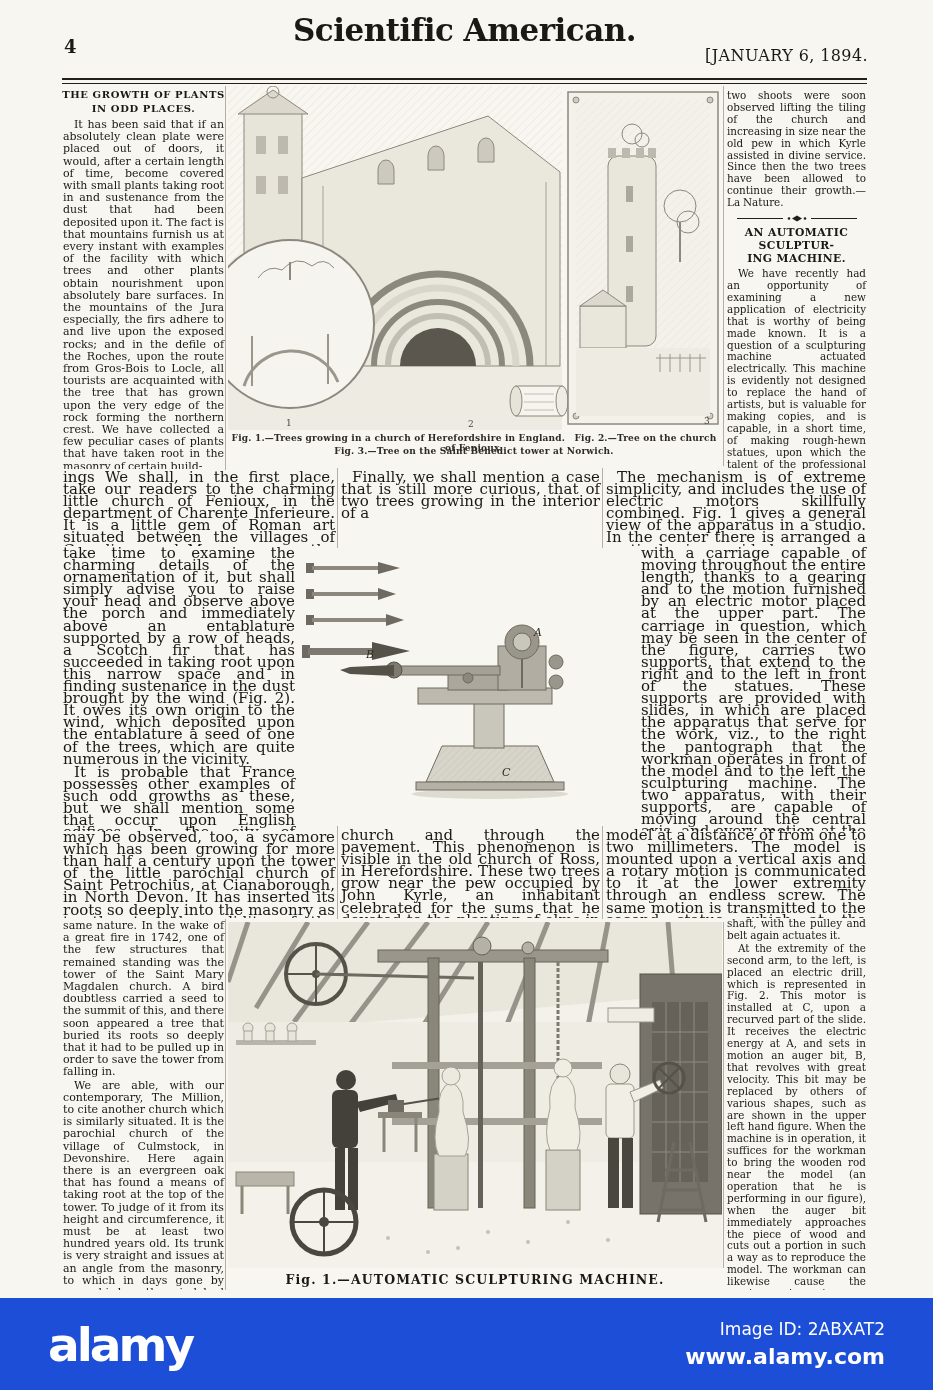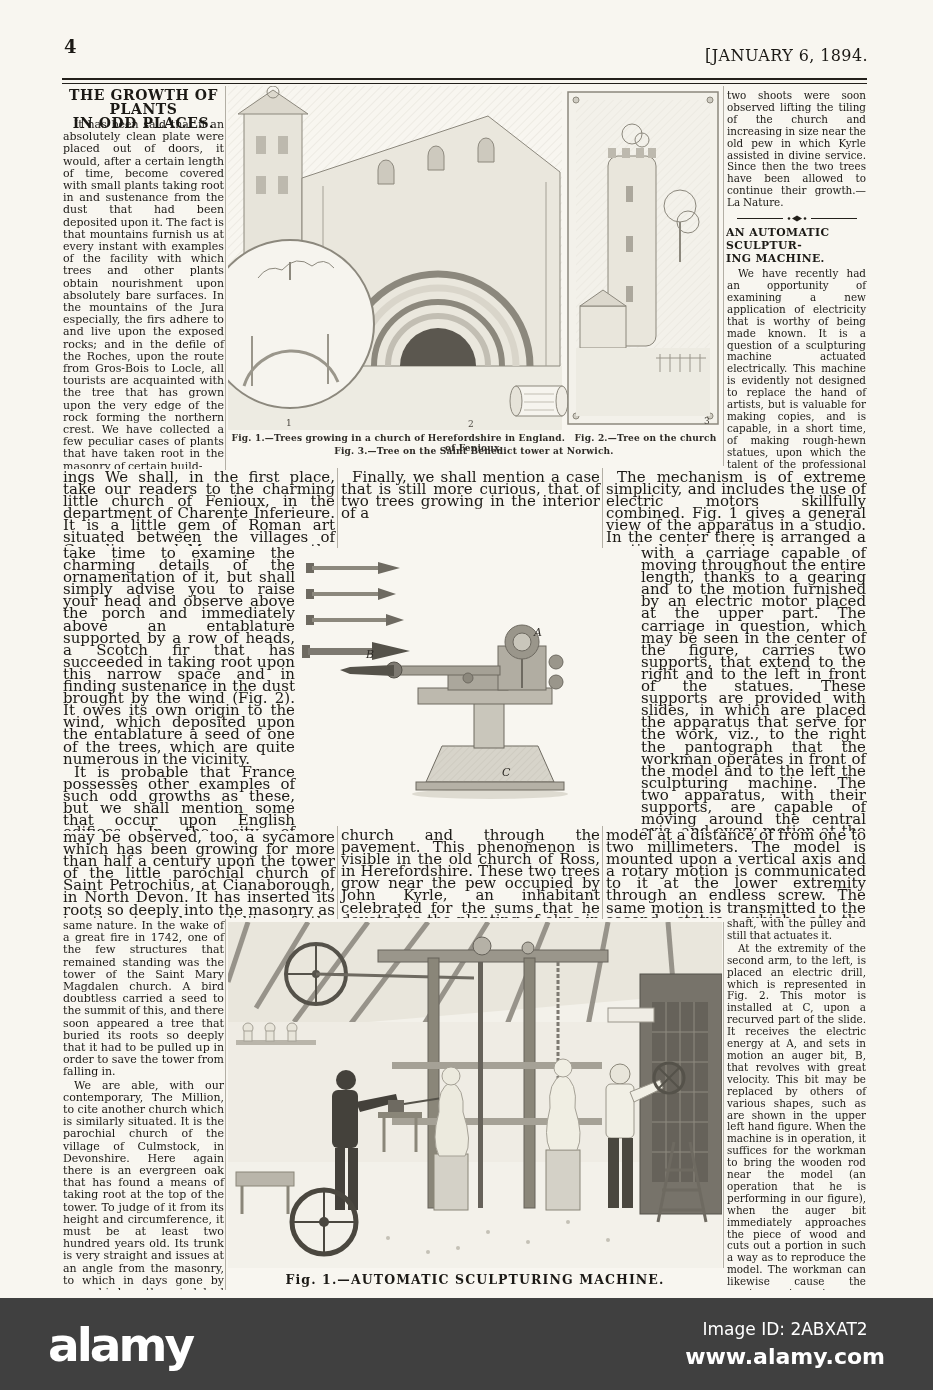--- a/index.html
+++ b/index.html
@@ -5,46 +5,47 @@
   html,body{margin:0;padding:0;background:#dcdcdc;}
   .page{position:relative;width:933px;height:1390px;background:#f8f6f0;overflow:hidden;
         font-family:"DejaVu Serif","Liberation Serif",serif;color:#1b1915;}
   .abs{position:absolute;}
   p{margin:1px;padding:0;}
   .ind{text-indent:11px;}
   .clip{overflow:hidden;}
   .t-narrow{font-size:11px;line-height:12.2px;text-align:justify;word-spacing:-.3px;}
   .t-wide{font-size:15px;line-height:12.1px;text-align:justify;word-spacing:-.2px;}
   .t-right{font-size:10.4px;line-height:11.9px;text-align:justify;word-spacing:-.4px;}
-  .col-title{font-weight:bold;font-size:14px;line-height:14px;text-align:center;letter-spacing:.6px;}
-  .col-title-sm{font-weight:bold;font-size:10.8px;line-height:13px;letter-spacing:.4px;}
+  .col-title{font-weight:bold;font-size:10px;line-height:14px;text-align:center;letter-spacing:.6px;}
+  .col-title-sm{font-weight:bold;font-size:10.8px;line-height:13px;text-align:center;letter-spacing:.4px;}
   .pageno{font-weight:bold;font-size:18px;}
   .masthead{font-weight:bold;font-size:31px;letter-spacing:-.5px;text-align:center;}
   .dateline{font-size:16px;letter-spacing:.4px;text-align:right;}
   .dbl-rule{border-top:2.5px solid #23201b;border-bottom:1.5px solid #23201b;height:3px;}
   .vrule{position:absolute;width:1px;background:#b3afa5;}
   .eng-cap{font-size:9px;font-weight:bold;text-align:center;letter-spacing:.2px;color:#2e2b26;}
   .fig-cap{font-size:12.5px;font-weight:bold;text-align:center;letter-spacing:1.1px;}
   .divider-wrap{display:flex;justify-content:center;margin:5px 0 3px;}
-  .alamy-bar{position:absolute;left:0;top:1298px;width:933px;height:92px;background:#404040;
+  .alamy-bar{position:absolute;left:0;top:1298px;width:933px;height:92px;background:#1d4ed8;
              display:flex;align-items:center;justify-content:space-between;padding:0 48px;box-sizing:border-box;}
   .alamy-logo{color:#fff;font-family:"DejaVu Sans","Liberation Sans",sans-serif;font-weight:bold;
               font-size:47px;letter-spacing:-3px;line-height:1;}
-  .alamy-meta{text-align:center;color:#fff;font-family:"DejaVu Sans","Liberation Sans",sans-serif;}
+  .alamy-meta{text-align:right;color:#fff;font-family:"DejaVu Sans","Liberation Sans",sans-serif;}
   .alamy-id{font-size:17px;margin-bottom:5px;}
   .alamy-url{font-size:22px;font-weight:bold;}
   .eng-num{font-size:9px;fill:#4a463f;font-family:"DejaVu Serif",serif;}
   .fig-label{font-size:11px;font-style:italic;fill:#2e2b26;font-family:"DejaVu Serif",serif;}
 </style>
 </head>
 <body>
 
 <div class="page">
 
   <div class="abs pageno" style="left:64px;top:36px;">4</div>
+  <div class="abs masthead" style="left:62px;top:12px;width:805px;">Scientific American.</div>
   <div class="abs dateline" style="left:640px;top:46px;width:228px;">[JANUARY 6, 1894.</div>
   <div class="abs dbl-rule" style="left:62px;top:78px;width:805px;"></div>
 
   <div class="vrule" style="left:225px;top:86px;height:384px;"></div>
   <div class="vrule" style="left:225px;top:919px;height:371px;"></div>
   <div class="vrule" style="left:337px;top:468px;height:80px;"></div>
   <div class="vrule" style="left:337px;top:826px;height:93px;"></div>
   <div class="vrule" style="left:602px;top:468px;height:80px;"></div>
   <div class="vrule" style="left:602px;top:826px;height:93px;"></div>
   <div class="vrule" style="left:723px;top:86px;height:380px;"></div>
@@ -359,21 +360,21 @@
         <circle cx="340" cy="300" r="2"></circle>
       <circle cx="230" cy="326" r="2"></circle>
         <circle cx="380" cy="318" r="2"></circle>
         <circle cx="160" cy="316" r="2"></circle>
       <circle cx="200" cy="330" r="2"></circle>
     </g>
   </svg>
   <div class="abs fig-cap" style="left:228px;top:1272px;width:494px;">Fig. 1.—AUTOMATIC SCULPTURING MACHINE.</div>
 
   <div class="abs clip" style="left:726px;top:917px;width:141px;height:373px;">
-    <p class="t-right">shaft, with the pulley and still that actuates it.</p>
+    <p class="t-right">shaft, with the pulley and belt again actuates it.</p>
     <p class="t-right ind">At the extremity of the second arm, to the left, is placed an electric drill, which is represented in Fig. 2. This motor is installed at C, upon a recurved part of the slide. It receives the electric energy at A, and sets in motion an auger bit, B, that revolves with great velocity. This bit may be replaced by others of various shapes, such as are shown in the upper left hand figure. When the machine is in operation, it suffices for the workman to bring the wooden rod near the model (an operation that he is performing in our figure), when the auger bit immediately approaches the piece of wood and cuts out a portion in such a way as to reproduce the model. The workman can likewise cause the carriage to rise or descend in order to effect the same work throughout the whole length of the statue.</p>
 
   </div>
 
   <div class="alamy-bar">
     <div class="alamy-logo">alamy</div>
     <div class="alamy-meta">
       <div class="alamy-id">Image ID: 2ABXAT2</div>
       <div class="alamy-url">www.alamy.com</div>
     </div>

